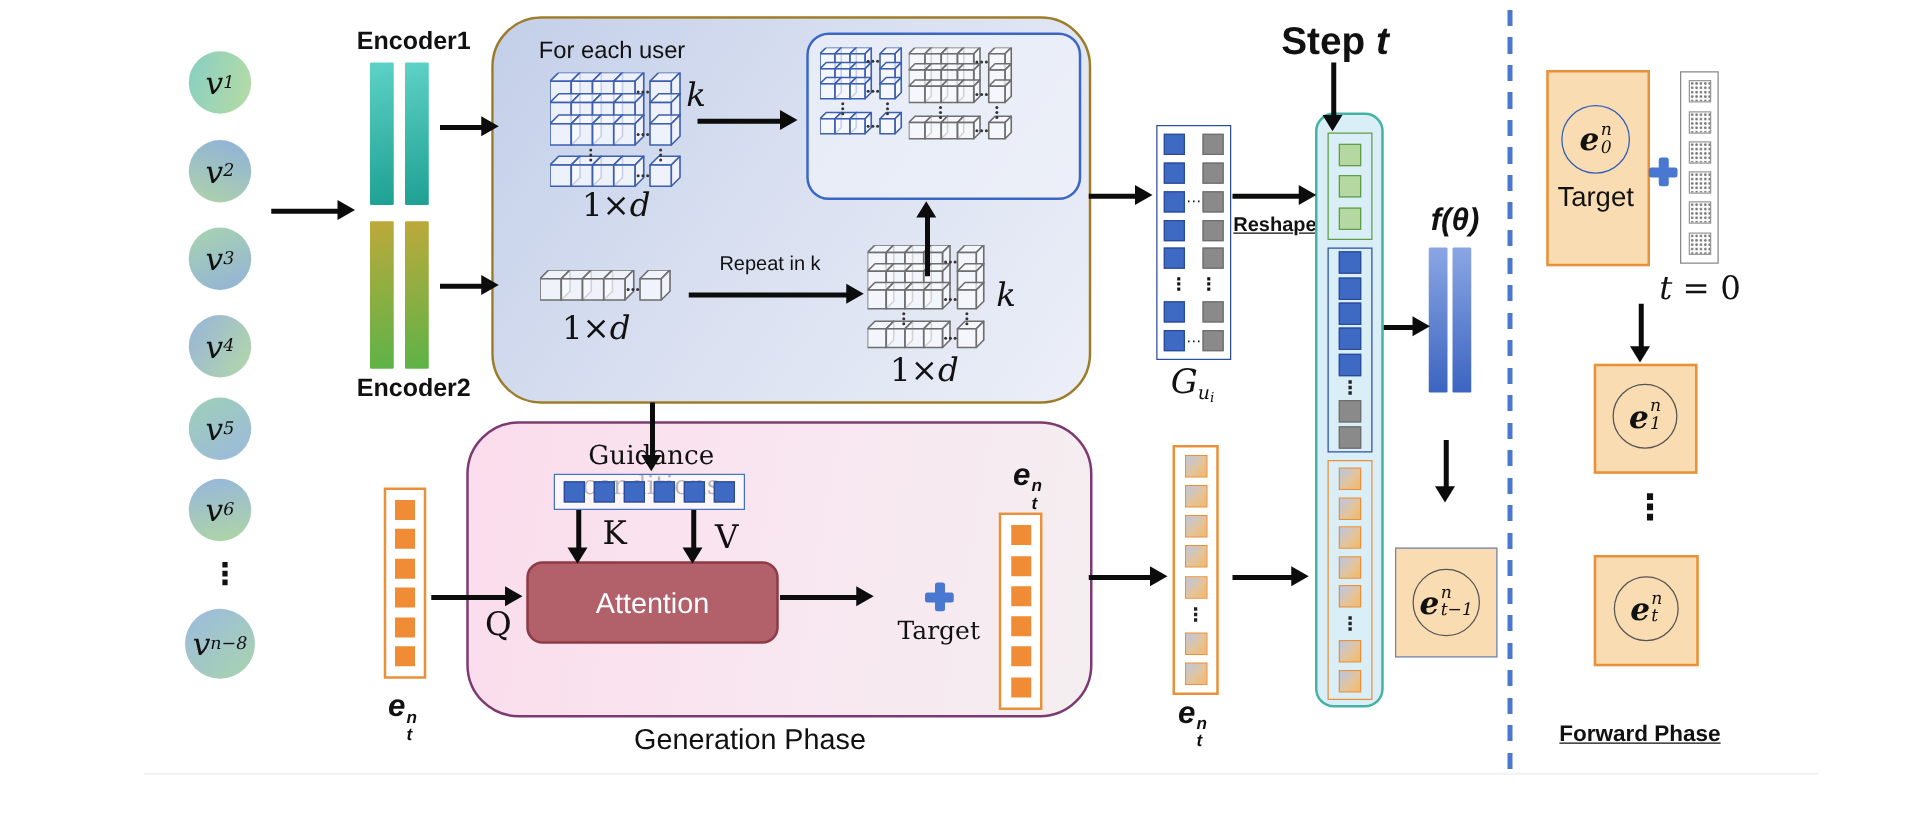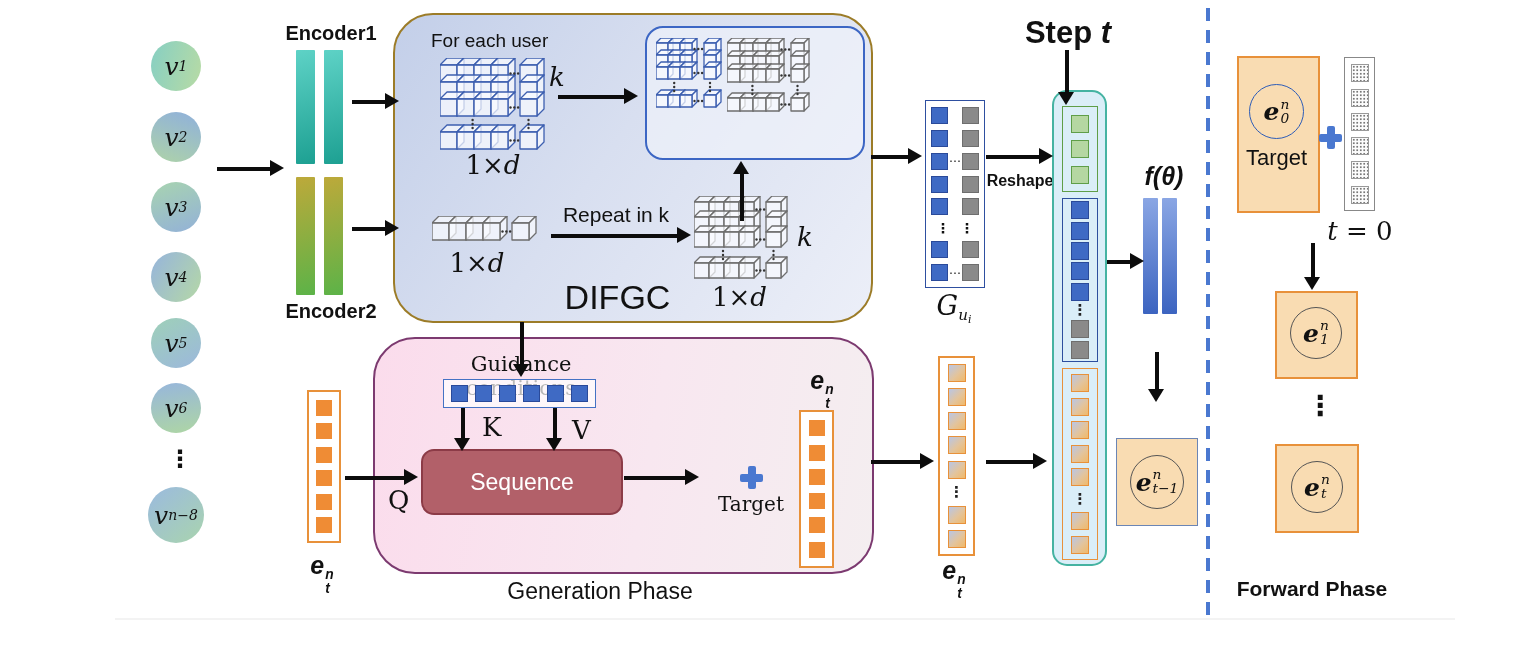--- a/index.html
+++ b/index.html
@@ -405,21 +405,21 @@
           <path d="M97,7 L104,0 L104,17 L97,24 Z"></path>
           <rect x="80" y="7" width="17" height="17"></rect>
         </g>
         <g fill="#333">
           <circle cx="70.5" cy="15.5" r="1.2"></circle>
           <circle cx="74.3" cy="15.5" r="1.2"></circle>
           <circle cx="78.1" cy="15.5" r="1.2"></circle>
         </g>
       </svg></div>
   <div class="abs serif ctr" style="left:424px;top:248px;width:106px;font-size:26px;"><span class="mpre">1×</span><span class="mit">d</span></div>
-  <div class="abs sans ctr" style="left:558px;top:203px;width:116px;font-size:21px;">Repeat in k</div>
+  <div class="abs sans ctr" style="left:558px;top:203px;width:116px;font-size:16px;">Repeat in k</div>
   <div class="ar ar-r" style="left:551px;top:227px;width:140px;"></div>
 
   <div class="abs" style="left:694px;top:196px;"><svg width="96" height="85" viewBox="0 0 96 85">
         <g fill="rgba(250,251,255,0.72)" stroke="#6e6e6e" stroke-width="1.3" stroke-linejoin="round">
           <path d="M0,6 L6,0 L21,0 L15,6 Z"></path>
           <path d="M15,6 L21,0 L21,15 L15,21 Z"></path>
           <rect x="0" y="6" width="15" height="15"></rect>
           <path d="M15,6 L21,0 L36,0 L30,6 Z"></path>
           <path d="M30,6 L36,0 L36,15 L30,21 Z"></path>
           <rect x="15" y="6" width="15" height="15"></rect>
@@ -491,21 +491,20 @@
           <circle cx="79.5" cy="55" r="1.2"></circle>
           <circle cx="79.5" cy="59" r="1.2"></circle>
           <circle cx="79.5" cy="63" r="1.2"></circle>
           <circle cx="62.5" cy="74.5" r="1.2"></circle>
           <circle cx="66.3" cy="74.5" r="1.2"></circle>
           <circle cx="70.1" cy="74.5" r="1.2"></circle>
         </g>
       </svg></div>
   <div class="abs serif mit" style="left:797px;top:222px;font-size:26px;">k</div>
   <div class="abs serif ctr" style="left:692px;top:282px;width:95px;font-size:26px;"><span class="mpre">1×</span><span class="mit">d</span></div>
-  <div class="abs sans ctr" style="left:555px;top:278px;width:125px;font-size:34px;">DIFGC</div>
 
   <div class="ar ar-r" style="left:871px;top:148px;width:51px;"></div>
 
   <div class="abs" id="g-box">
       <div class="grow">
         <div class="sq sq-blue"></div>
         <span class="mid"></span>
         <div class="sq sq-gray"></div>
       </div>
       <div class="grow">
@@ -539,21 +538,21 @@
       </div>
       <div class="grow">
         <div class="sq sq-blue"></div>
         <span class="mid">⋯</span>
         <div class="sq sq-gray"></div>
       </div>
     </div>
   <div class="abs serif ctr" style="left:918px;top:290px;width:72px;font-size:27px;"><span class="mbase">G</span><span class="misub">u<span class="mss">i</span></span></div>
 
   <div class="ar ar-r" style="left:986px;top:148px;width:67px;"></div>
-  <div class="abs sans ctr" style="left:978px;top:172px;width:84px;font-size:16px;font-weight:bold;">Reshape</div>
+  <div class="abs sans ctr" style="left:978px;top:172px;width:84px;font-size:16px;font-weight:bold;text-decoration:underline;">Reshape</div>
 
   <div class="abs serifb ctr" style="left:1018px;top:15px;width:100px;font-size:31px;"><span class="mpre">Step </span><span class="mit">t</span></div>
   <div class="ar ar-d" style="left:1058px;top:50px;height:55px;"></div>
 
   <div class="abs tall-col">
     <div class="subbox" style="top:14px;height:84px;border:1.5px solid #5f9e48;">
         <div class="sq sq-green"></div>
         <div class="sq sq-green"></div>
         <div class="sq sq-green"></div>
       </div>
@@ -605,21 +604,21 @@
       <div class="sq sq-blue"></div>
       <div class="sq sq-blue"></div>
       <div class="sq sq-blue"></div>
       <div class="sq sq-blue"></div>
     </div>
   <div class="ar ar-d" style="left:454px;top:408px;height:43px;"></div>
   <div class="abs serif" style="left:482px;top:412px;font-size:26px;">K</div>
   <div class="ar ar-d" style="left:546px;top:408px;height:43px;"></div>
   <div class="abs serif" style="left:572px;top:415px;font-size:26px;">V</div>
   <div class="abs attention-box">
-    <span>Sequence</span>
+    <span>Attention</span>
   </div>
   <div class="abs serif" style="left:388px;top:485px;font-size:26px;">Q</div>
   <div class="ar ar-r" style="left:345px;top:469px;width:73px;"></div>
   <div class="ar ar-r" style="left:624px;top:469px;width:75px;"></div>
   <div class="plus" style="left:740px;top:466px;"></div>
   <div class="abs serif ctr" style="left:700px;top:492px;width:102px;font-size:20px;">Target</div>
   <div class="abs serifb ctr m-bold" style="left:790px;top:366px;width:64px;font-size:25px;"><span class="mbase">e</span><span class="mst">
         <span>n</span>
         <span>t</span>
       </span></div>
@@ -696,16 +695,16 @@
     </div>
   <div class="abs vseq-dots" style="left:1306px;top:392px;font-size:28px;">⋮</div>
   <div class="abs ebox" style="left:1275px;top:444px;width:80px;height:85px;border:2px solid #e8913a;"></div>
   <div class="abs ecircle serif m-bold" style="left:1291px;top:461px;width:50px;height:50px;border:1.5px solid #555;font-size:25px;">
       <span class="mbase">e</span>
       <span class="mst">
         <span>n</span>
         <span>t</span>
       </span>
     </div>
-  <div class="abs sans ctr" style="left:1212px;top:577px;width:200px;font-size:21px;font-weight:bold;">Forward Phase</div>
+  <div class="abs sans ctr" style="left:1212px;top:577px;width:200px;font-size:18px;font-weight:bold;text-decoration:underline;">Forward Phase</div>
 
   <div class="abs faintline"></div>
 </div>
 
 </body></html>

